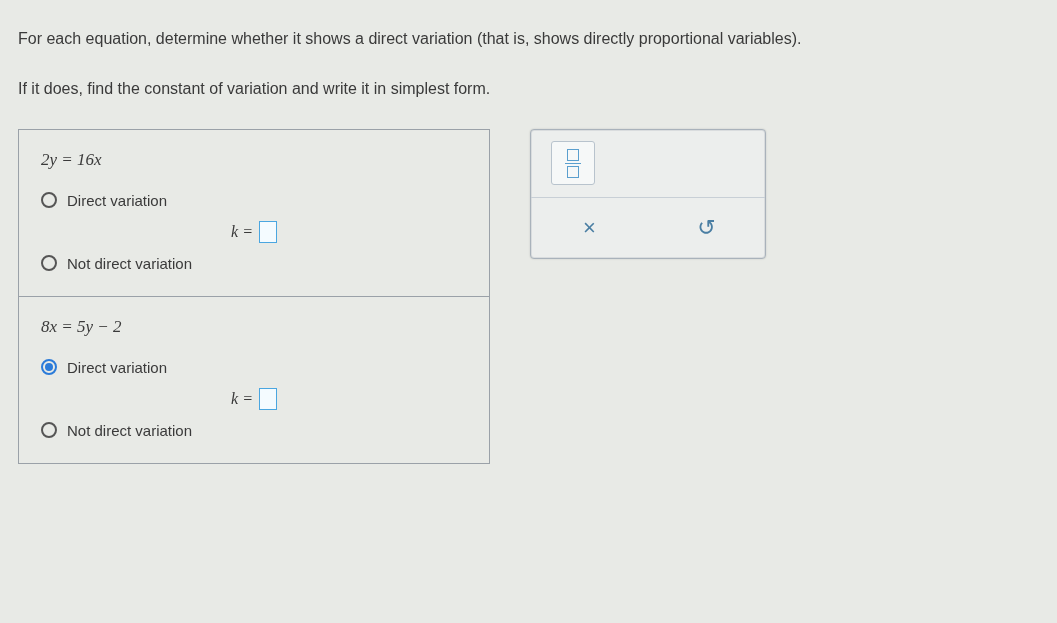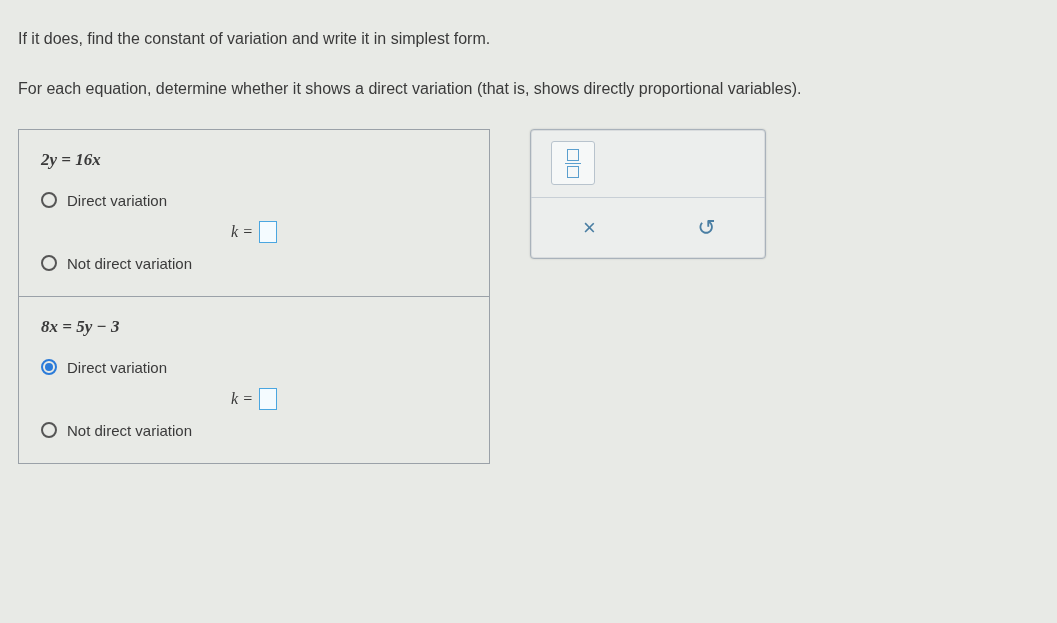--- a/index.html
+++ b/index.html
@@ -31,21 +31,20 @@
   .problem-block {
     border-bottom: 1px solid #9aa1a8;
     padding: 14px 18px 12px 18px;
   }
   .problem-block:last-child { border-bottom: none; }
   .equation {
     font-family: Georgia, 'Times New Roman', serif;
     font-style: italic;
     font-size: 17px;
     margin: 6px 0 22px 4px;
-    font-weight: bold;
   }
   .option-row {
     display: flex;
     gap: 10px;
     margin: 12px 0 12px 4px;
     font-size: 15px;
     cursor: pointer;
   }
   .radio {
     width: 16px;
@@ -120,22 +119,22 @@
     font-size: 22px;
     color: #4a7ea3;
     cursor: pointer;
     border-radius: 3px;
   }
 </style>
 </head>
 <body>
 
 <div class="instructions">
+  <p>For each equation, determine whether it shows a direct variation (that is, shows directly proportional variables).</p>
   <p>If it does, find the constant of variation and write it in simplest form.</p>
-  <p>For each equation, determine whether it shows a direct variation (that is, shows directly proportional variables).</p>
 </div>
 
 <div class="content-row">
 
   <div class="problems">
 
     <div class="problem-block">
       <div class="equation">2y = 16x</div>
       <div class="option-row">
         <span class="radio"></span>
@@ -145,21 +144,21 @@
         <span>k =</span>
         <span class="k-box"></span>
       </div>
       <div class="option-row">
         <span class="radio"></span>
         <span>Not direct variation</span>
       </div>
     </div>
 
     <div class="problem-block">
-      <div class="equation">8x = 5y − 3</div>
+      <div class="equation">8x = 5y − 2</div>
       <div class="option-row">
         <span class="radio selected"></span>
         <span>Direct variation</span>
       </div>
       <div class="k-row">
         <span>k =</span>
         <span class="k-box"></span>
       </div>
       <div class="option-row">
         <span class="radio"></span>

